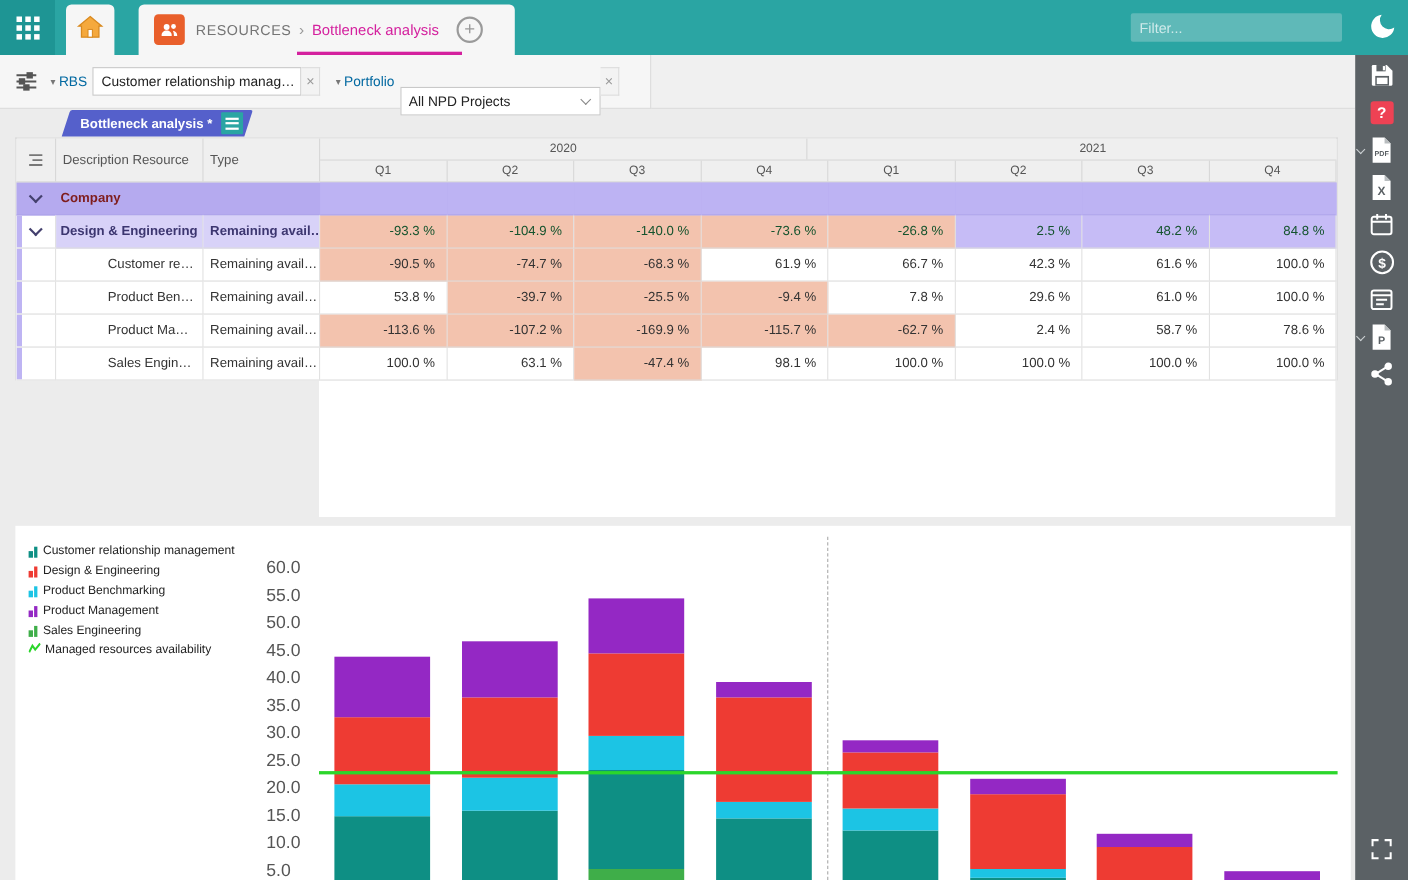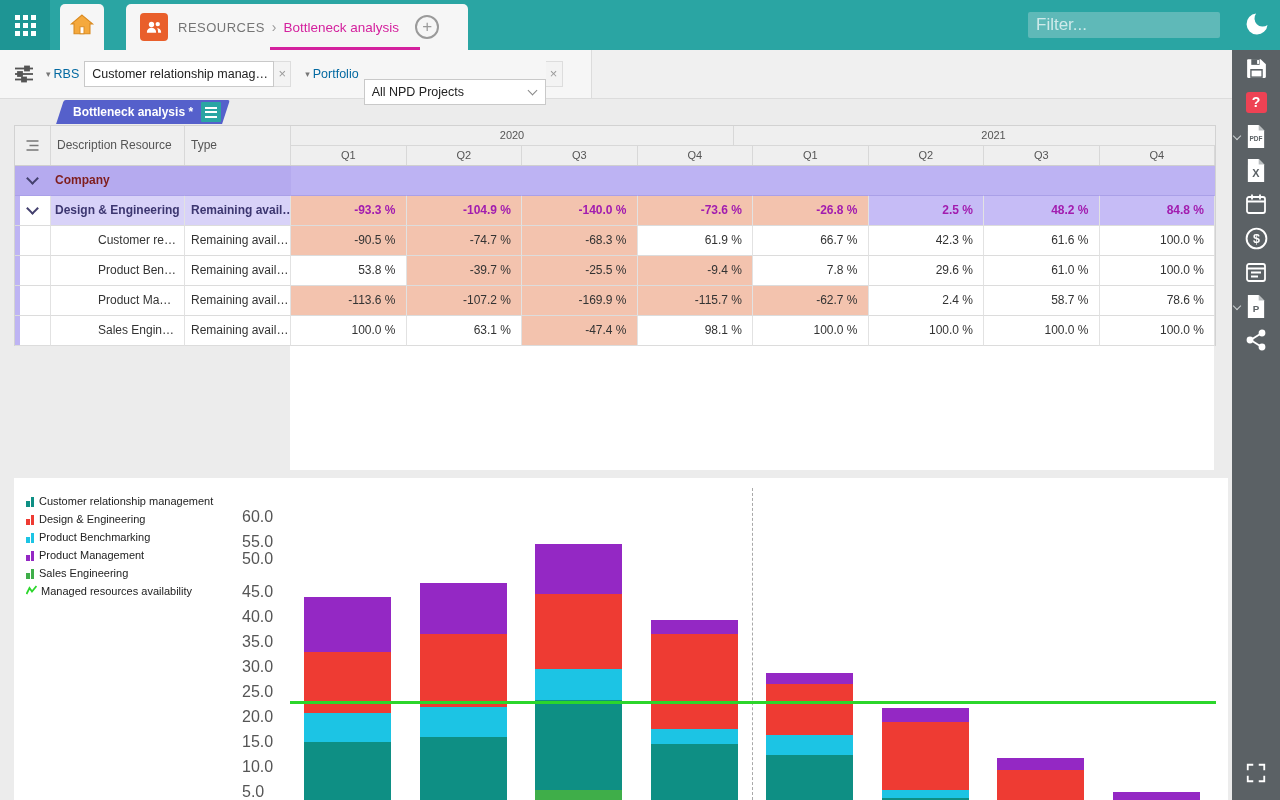--- a/index.html
+++ b/index.html
@@ -13,21 +13,21 @@
   .grid-dots span{width:5px;height:5px;background:#fff;}
   .home-tab{position:absolute;left:60px;top:4px;width:44px;height:46px;background:#f6f6f6;border-radius:5px 5px 0 0;display:flex;align-items:center;justify-content:center;}
   .main-tab{position:absolute;left:126px;top:4px;width:342px;height:46px;background:#f6f6f6;border-radius:5px 5px 0 0;display:flex;align-items:center;padding-left:14px;box-sizing:border-box;}
   .res-icon{width:28px;height:28px;background:#e95f2b;border-radius:4px;display:flex;align-items:center;justify-content:center;flex:0 0 auto;}
   .tab-section{margin-left:10px;font-size:13px;color:#757575;letter-spacing:.5px;}
   .tab-sep{margin:0 7px;color:#9a9a9a;font-size:14px;}
   .tab-page{color:#d4219e;font-size:13.5px;}
   .tab-underline{position:absolute;left:144px;bottom:0;width:150px;height:3px;background:#d4219e;}
   .plus-btn{margin-left:16px;width:24px;height:24px;border:2px solid #9a9a9a;border-radius:50%;color:#9a9a9a;text-align:center;box-sizing:border-box;cursor:pointer;}
   .plus-btn::before{content:'+';font-size:17px;line-height:19px;display:block;}
-  .topbar-filter{position:absolute;left:1028px;top:12px;width:192px;height:26px;background:#5fb9b8;border:none;border-radius:2px;padding:0 8px;box-sizing:border-box;font-size:17px;color:#404040;font-family:"Liberation Sans",sans-serif;}
+  .topbar-filter{position:absolute;left:1028px;top:12px;width:192px;height:26px;background:#5fb9b8;border:none;border-radius:2px;padding:0 8px;box-sizing:border-box;font-size:13px;color:#404040;font-family:"Liberation Sans",sans-serif;}
   .topbar-filter::placeholder{color:#cfeaea;}
   .moon-btn{position:absolute;left:1243px;top:10px;width:28px;height:28px;cursor:pointer;}
 
   
   .sidebar{position:absolute;right:0;top:50px;width:48px;height:750px;background:#5b6165;display:flex;flex-direction:column;align-items:center;padding-top:5px;box-sizing:border-box;z-index:15;}
   .side-ic{position:relative;width:26px;height:26px;margin-bottom:8px;display:flex;align-items:center;justify-content:center;cursor:pointer;}
   .help-badge{width:21px;height:21px;background:#ee4254;border-radius:3px;}
   .help-badge::before{content:'?';color:#fff;font-weight:bold;font-size:14px;display:block;text-align:center;line-height:21px;}
   .side-cv{position:absolute;left:-9px;top:10px;width:5px;height:5px;border-right:1.5px solid #ccd1d3;border-bottom:1.5px solid #ccd1d3;transform:rotate(45deg);}
   .fullscreen-btn{position:absolute;bottom:12px;left:13px;cursor:pointer;}
@@ -72,21 +72,21 @@
   .c-name{width:134px;padding-left:4px;}
   .c-type{width:106px;padding-left:6px;}
   .c-q{width:115.5px;text-align:right;padding-right:10px;}
   .cv{width:7px;height:7px;border-right:2px solid #44406e;border-bottom:2px solid #44406e;transform:rotate(45deg);display:inline-block;margin-top:-4px;}
   .striped::before{content:'';position:absolute;left:0;top:0;bottom:0;width:5px;background:#beb4f3;}
   .trow.group{background:#b5aaef;}
   .trow.group .cell{border-right-color:transparent;border-bottom-color:#aaa0e8;}
   .trow.group .c-q{background:#bdb3f3;}
   .gname{font-weight:bold;color:#7f1d1d;}
   .lvl1 .c-name,.lvl1 .c-type{background:#d8d2f8;color:#3c3670;font-weight:bold;}
-  .lvl1 .val{font-weight:bold;color:#a21caf;}
+  .lvl1 .val{font-weight:normal;color:#14532d;}
   .lvl2 .c-name{padding-left:47px;}
   .val.neg{background:#f3c3ae;}
   .lvl1 .val.pos{background:#c6bcf6;}
   .table-whitespace{position:absolute;left:290px;top:344px;width:924px;height:126px;background:#fff;z-index:3;}
 
   
   .chart-panel{position:absolute;left:14px;top:478px;width:1214px;height:322px;background:#fff;overflow:hidden;z-index:4;}
   .chart-legend{position:absolute;left:12px;top:14px;z-index:6;}
   .lg-item{display:flex;align-items:center;gap:4px;height:18px;cursor:pointer;}
   .lg-bars{display:inline-flex;align-items:flex-end;gap:1px;width:9px;height:11px;}
@@ -410,21 +410,21 @@
         </div>
         <div class="lg-item">
           <span class="lg-line"><svg width="11" height="11" viewBox="0 0 11 11">
               <polyline points="0.5,9 3.5,3 6,6.5 10.5,1" fill="none" stroke="#2bd62b" stroke-width="1.8"></polyline>
             </svg></span>
           <span class="lg-text">Managed resources availability</span>
         </div>
       </div>
   <div class="ytick" style="top: 30px;">60.0</div>
       <div class="ytick" style="top: 55px;">55.0</div>
-      <div class="ytick" style="top: 72px;">50.0</div>
+      <div class="ytick" style="top: 80px;">50.0</div>
       <div class="ytick" style="top: 105px;">45.0</div>
       <div class="ytick" style="top: 130px;">40.0</div>
       <div class="ytick" style="top: 155px;">35.0</div>
       <div class="ytick" style="top: 180px;">30.0</div>
       <div class="ytick" style="top: 205px;">25.0</div>
       <div class="ytick" style="top: 230px;">20.0</div>
       <div class="ytick" style="top: 255px;">15.0</div>
       <div class="ytick" style="top: 280px;">10.0</div>
       <div class="ytick" style="top: 305px;">5.0</div>
       <div class="ysep"></div>

